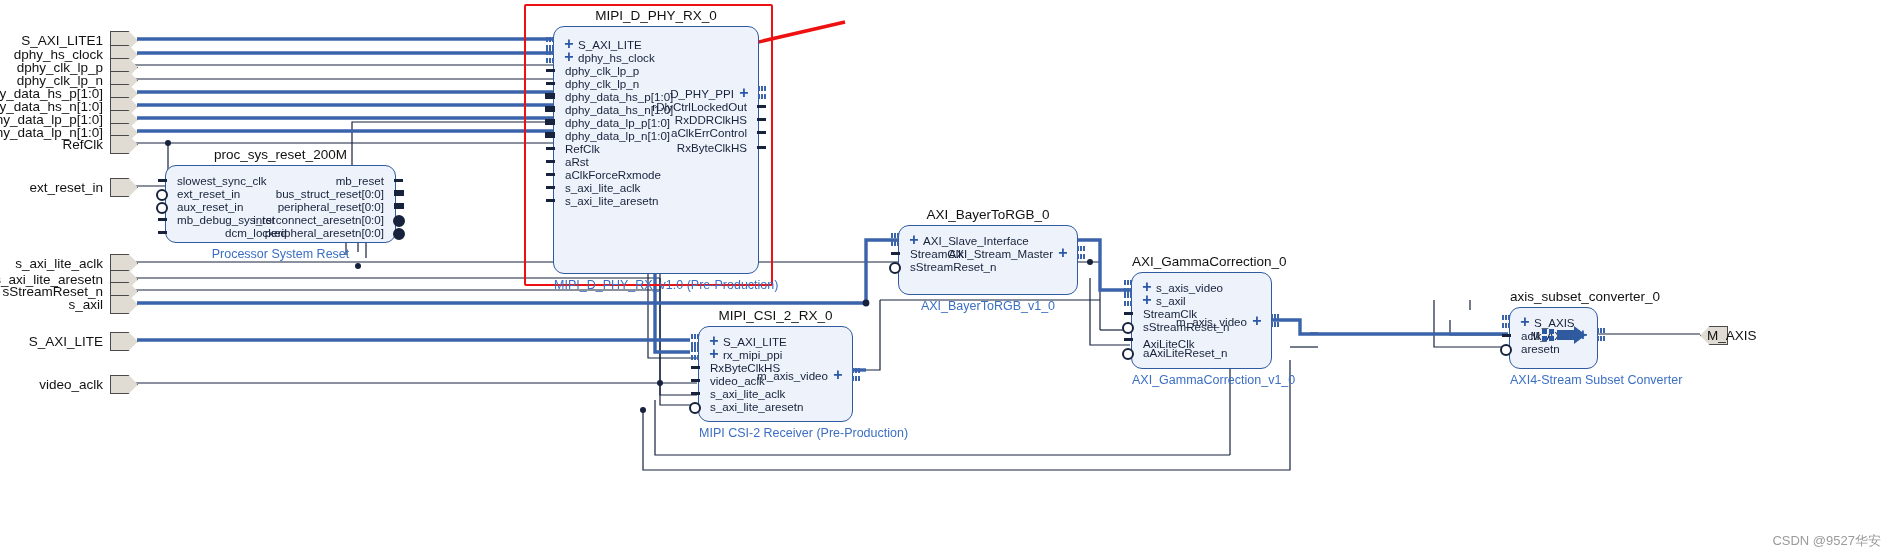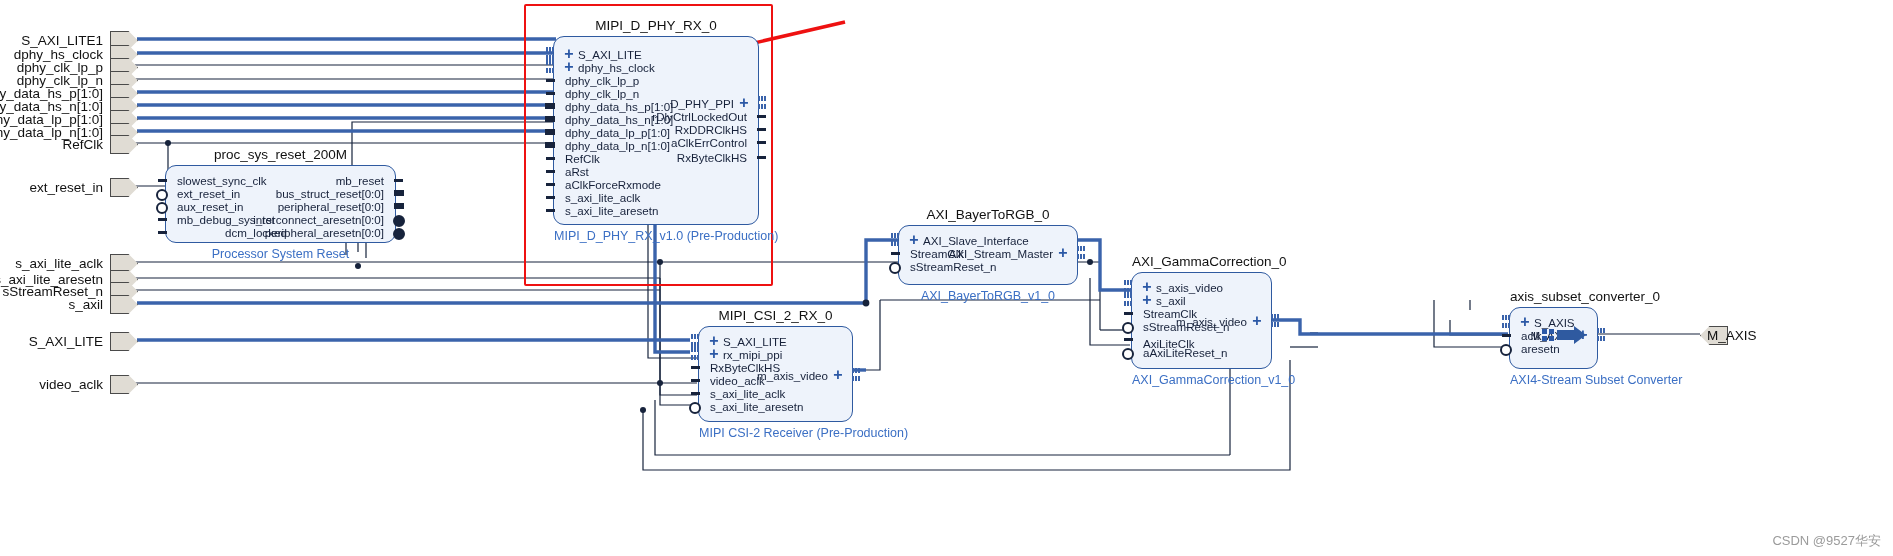--- a/index.html
+++ b/index.html
@@ -221,21 +221,21 @@
     <span class="pent"></span>
   </div>
 
   <div class="ext-port right" style="left:1700px;top:326px;">
     <span class="pent flip"></span>
     <span class="plabel">M_AXIS</span>
   </div>
 
   <div class="hl-box" style="left:524px;top:4px;width:245px;height:278px;"></div>
 
-  <div class="block" style="left:553px;top:36px;width:206px;height:189px;">
+  <div class="block" style="left:553px;top:26px;width:206px;height:248px;">
     <div class="block-title">MIPI_D_PHY_RX_0</div>
     <div class="block-sub">MIPI_D_PHY_RX_v1.0 (Pre-Production)</div>
 
     <span class="plus" style="left:9px;top:12px;">+</span>
     <div class="pin in" style="left:24px;top:11px;">S_AXI_LITE</div>
     <span class="bundle" style="left:-8px;top:10px;"></span>
 
     <span class="plus" style="left:9px;top:25px;">+</span>
     <div class="pin in" style="left:24px;top:24px;">dphy_hs_clock</div>
     <span class="bundle" style="left:-8px;top:23px;"></span>
@@ -347,21 +347,21 @@
     <span class="mark" style="left:-8px;top:65px;"></span>
 
     <div class="pin in" style="top:73px;">s_axi_lite_aresetn</div>
     <span class="mark circ" style="left:-10px;top:75px;"></span>
 
     <div class="pin out" style="top:42px;right:24px;">m_axis_video</div>
     <span class="plus" style="right:8px;top:43px;">+</span>
     <span class="bundle" style="right:-8px;top:41px;"></span>
   </div>
 
-  <div class="block" style="left:898px;top:225px;width:180px;height:60px;">
+  <div class="block" style="left:898px;top:225px;width:180px;height:70px;">
     <div class="block-title">AXI_BayerToRGB_0</div>
     <div class="block-sub">AXI_BayerToRGB_v1_0</div>
 
     <span class="plus" style="left:9px;top:9px;">+</span>
     <div class="pin in" style="left:24px;top:8px;">AXI_Slave_Interface</div>
     <span class="bundle" style="left:-8px;top:7px;"></span>
 
     <div class="pin in" style="top:21px;">StreamClk</div>
     <span class="mark" style="left:-8px;top:26px;"></span>
 

